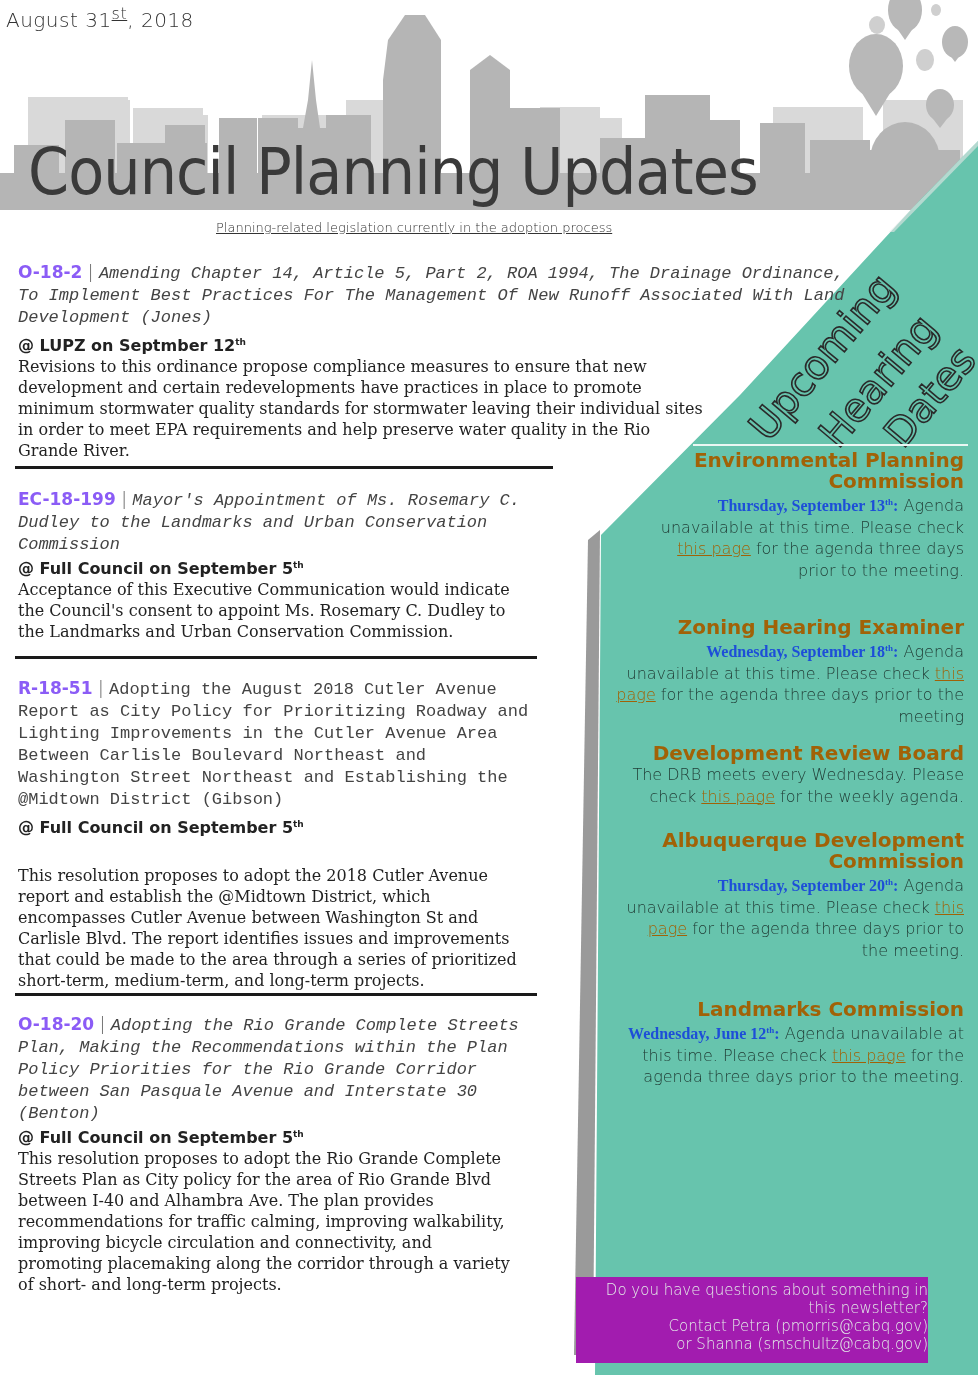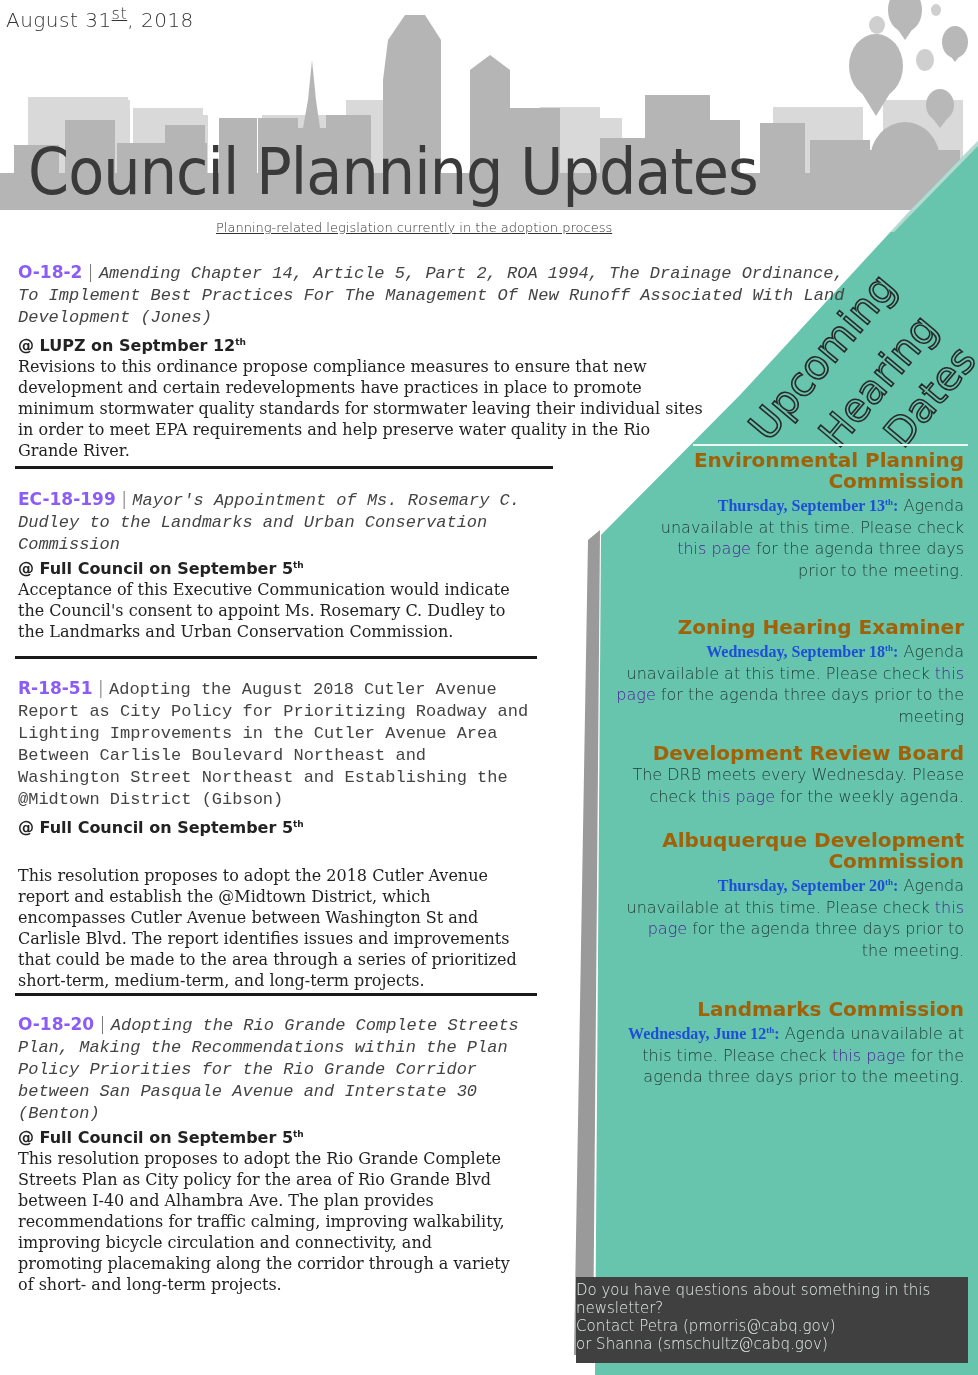--- a/index.html
+++ b/index.html
@@ -28,27 +28,27 @@
   .item .hearing sup { font-size:9px; }
   .item .body { font-family:"DejaVu Serif", serif; font-size:16px; line-height:21px; color:#222; }
   .rule { position:absolute; height:3px; background:#1a1a1a; }
 
   
   .rp { position:absolute; right:14px; text-align:right; font-family:"DejaVu Sans", sans-serif; }
   .rp .org { color:#a16207; font-weight:bold; font-size:20px; line-height:21px; }
   .rp .txt { color:#1f3a33; font-size:16px; line-height:21.5px; font-weight:300; }
   .rp .when { color:#1d4ed8; font-weight:bold;font-family:Liberation Serif, serif; }
   .rp .when sup { font-size:9px; }
-  .rp .link { color:#4c1d95; }
+  .rp .link { color:#a16207; text-decoration:underline; }
 
   #upcoming { position:absolute; left:690px; top:260px; width:300px; height:200px; }
   #hr-teal { position:absolute; left:693px; top:444px; width:275px; height:2px; background:#eaf7f3; }
 
-  #contact { position:absolute; left:576px; top:1277px; width:392px; height:86px; background:#404040;
-             color:#e3ece8; text-align:left; font-size:15px; line-height:18px; font-family:"DejaVu Sans", sans-serif; font-weight:300; padding-top:4px; box-sizing:border-box; }
+  #contact { position:absolute; left:576px; top:1277px; width:352px; height:86px; background:#a21caf;
+             color:#e3ece8; text-align:right; font-size:15px; line-height:18px; font-family:"DejaVu Sans", sans-serif; font-weight:300; padding-top:4px; box-sizing:border-box; }
 </style>
 </head>
 <body>
 
 <svg id="skyline" viewBox="0 0 978 210" xmlns="http://www.w3.org/2000/svg">
 
   <g fill="#d9d9d9">
     <rect x="28" y="97" width="100" height="113"></rect>
     <rect x="95" y="100" width="35" height="110"></rect>
     <rect x="133" y="108" width="70" height="102"></rect>

